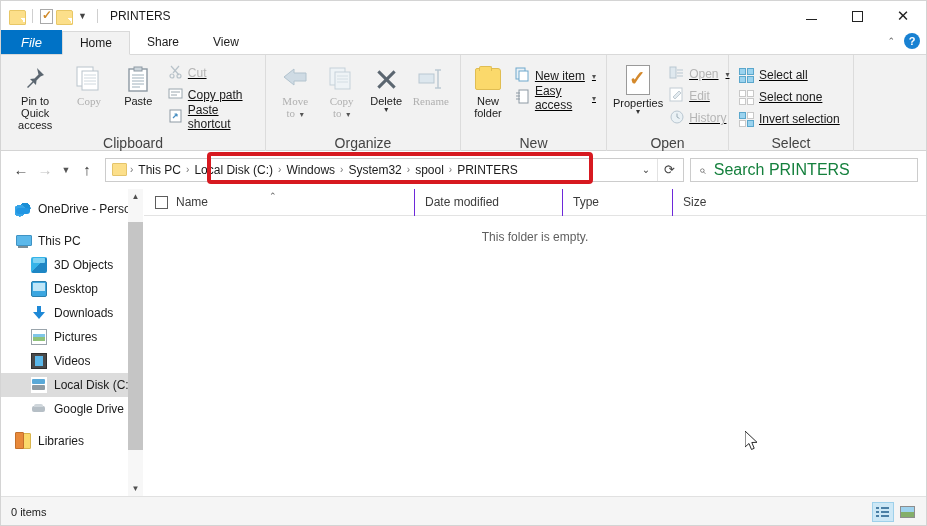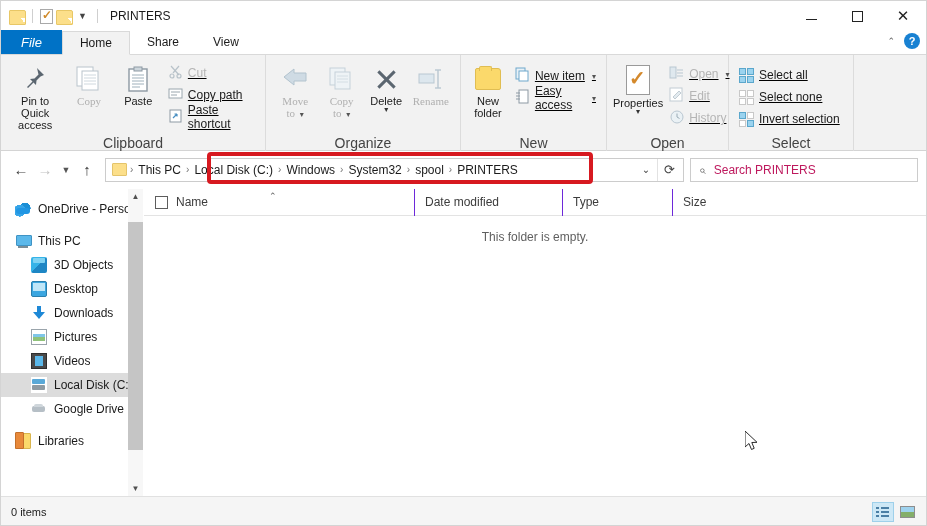--- a/index.html
+++ b/index.html
@@ -213,21 +213,21 @@
     width: 24px; height: 22px; display: flex; align-items: center;
     justify-content: center; font-size: 13px; color: #444;
     border-left: 1px solid #e2e2e2;
   }
   #searchbox {
     width: 228px; height: 24px; margin-left: 6px;
     border: 1px solid #cccccc; background: #ffffff;
     display: flex; align-items: center; padding: 0 8px; gap: 8px;
   }
   .search-ico { font-size: 12px; color: #5a5a5a; transform: scaleX(-1); }
-  .search-ph { font-size: 12px; color: #be185d; }
+  .search-ph { font-size: 16px; color: #15803d; }
 
   
   #redbox {
     position: absolute;
     left: 206px; top: 151px; width: 386px; height: 32px;
     border: 4px solid #d71920; border-radius: 4px;
     pointer-events: none; z-index: 40;
   }
 
   

